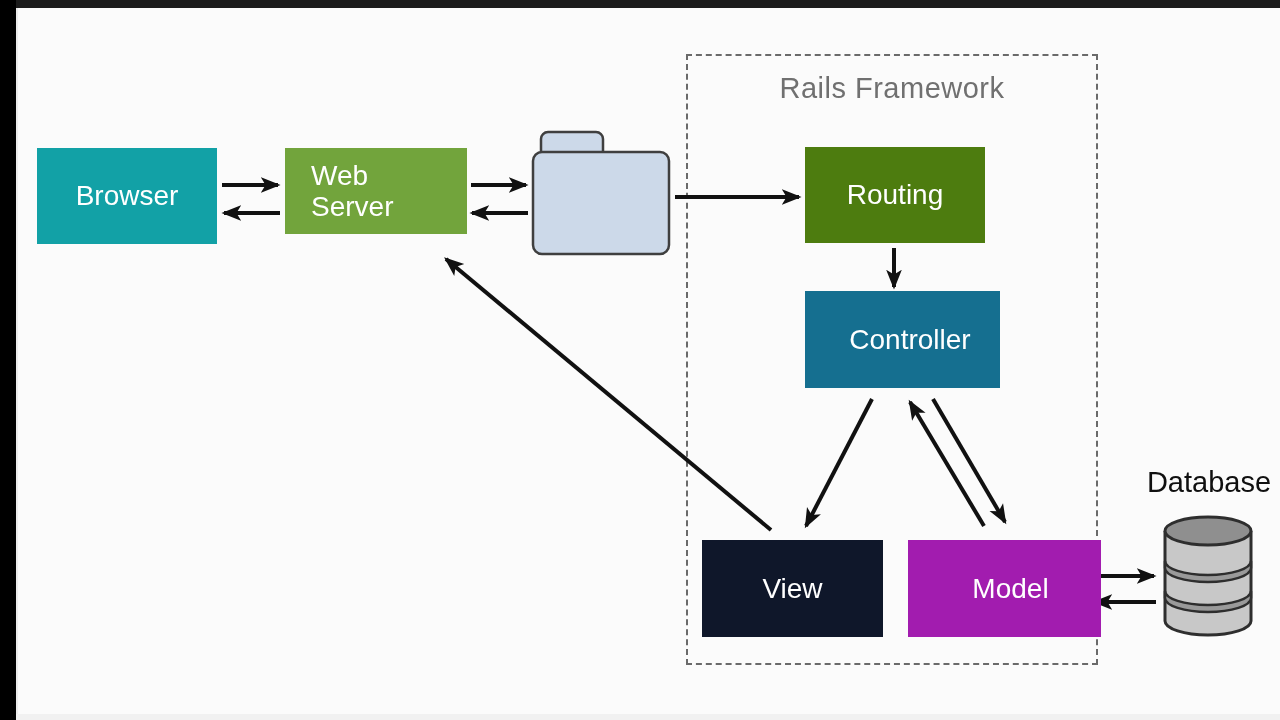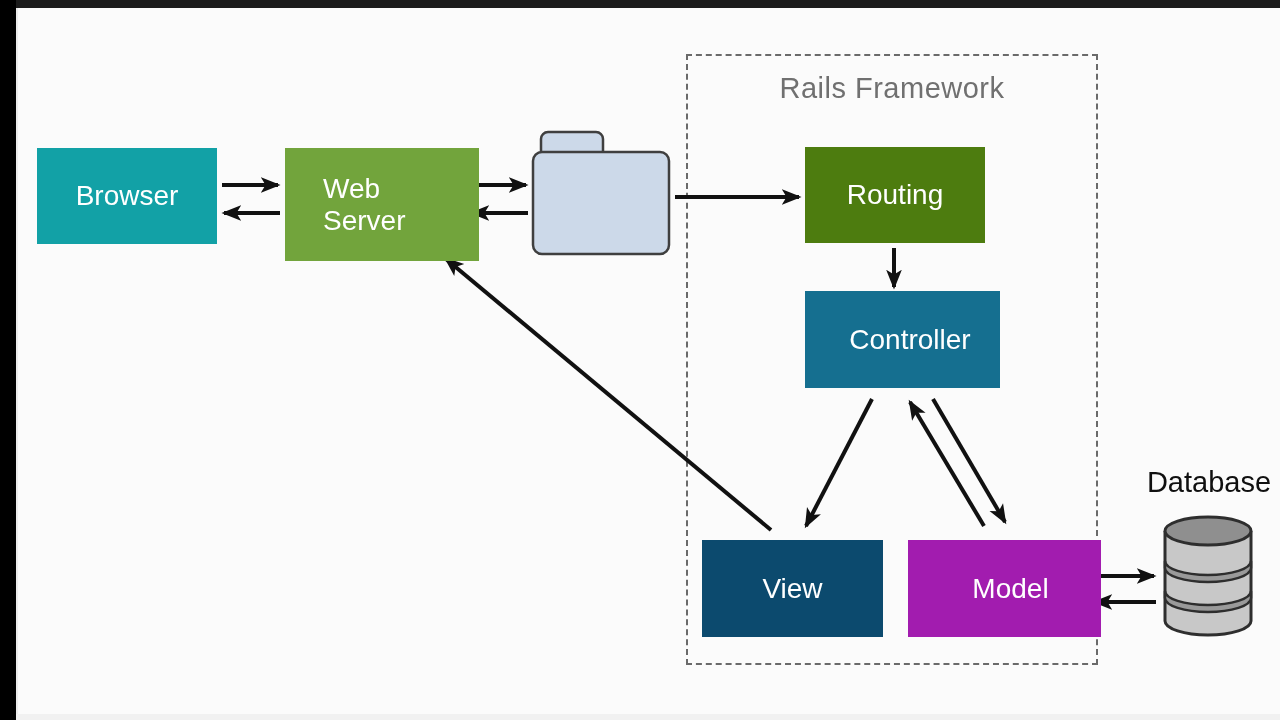--- a/index.html
+++ b/index.html
@@ -10,21 +10,21 @@
   .topbar { position:absolute; left:0; top:0; width:1280px; height:8px; }
   .bottomstrip { position:absolute; left:0; top:714px; width:1280px; height:6px; background:#f1f1f1; }
   .leftline { position:absolute; left:0; top:8px; width:2px; height:706px; background:#ececec; }
 
   .node {
     position:absolute; display:flex; align-items:center; justify-content:center;
     color:#fff; font-size:28px; line-height:1.12;
   }
   .node .lbl { display:block; }
   #node-browser    { left:21px;  top:148px; width:180px; height:96px; }
-  #node-webserver  { left:269px; top:148px; width:182px; height:113px;padding-left:12px; }
+  #node-webserver  { left:269px; top:148px; width:182px; height:86px; }
   #node-webserver .lbl { width:130px; }
   #node-routing    { left:789px; top:147px; width:180px; height:96px; }
   #node-controller { left:789px; top:291px; width:180px; height:97px; }
   #node-view       { left:686px; top:540px; width:181px; height:97px; }
   #node-model      { left:892px; top:540px; width:181px; height:97px; }
 
   .rails-frame {
     position:absolute; left:670px; top:54px; width:412px; height:611px;
     border:2px dashed #6a6a6a; box-sizing:border-box; background:transparent;
   }
@@ -97,21 +97,21 @@
   </div>
 
   <div class="node" id="node-routing" style="background: #4d7c0f; color: rgb(255, 255, 255);">
     <span class="lbl">Routing</span>
   </div>
 
   <div class="node" id="node-controller" style="background: rgb(21, 111, 144); color: rgb(255, 255, 255); padding-left: 15px;">
     <span class="lbl">Controller</span>
   </div>
 
-  <div class="node" id="node-view" style="background: #0c4a6e; color: rgb(255, 255, 255);">
+  <div class="node" id="node-view" style="background: #0f172a; color: rgb(255, 255, 255);">
     <span class="lbl">View</span>
   </div>
 
   <div class="node" id="node-model" style="background: #a21caf; color: rgb(255, 255, 255); padding-left: 12px;">
     <span class="lbl">Model</span>
   </div>
 
   <div class="db-label">Database</div>
   <div class="db-wrap">
     <svg width="92" height="124" viewBox="0 0 92 124">

